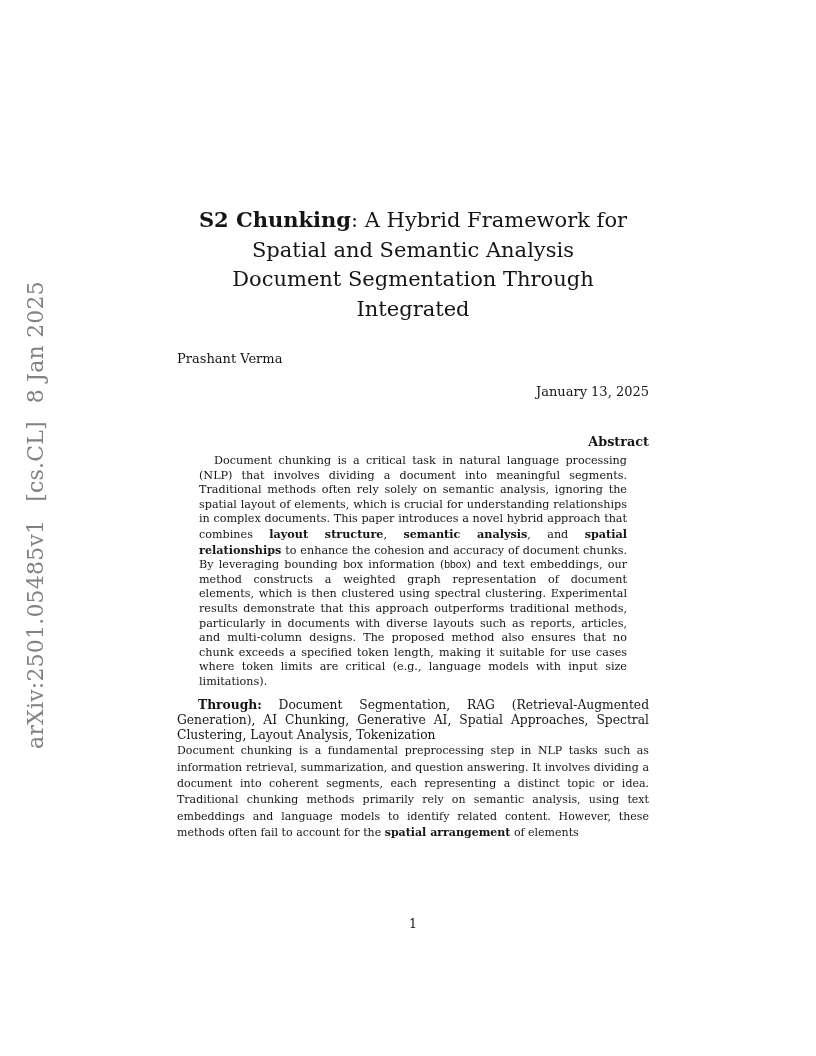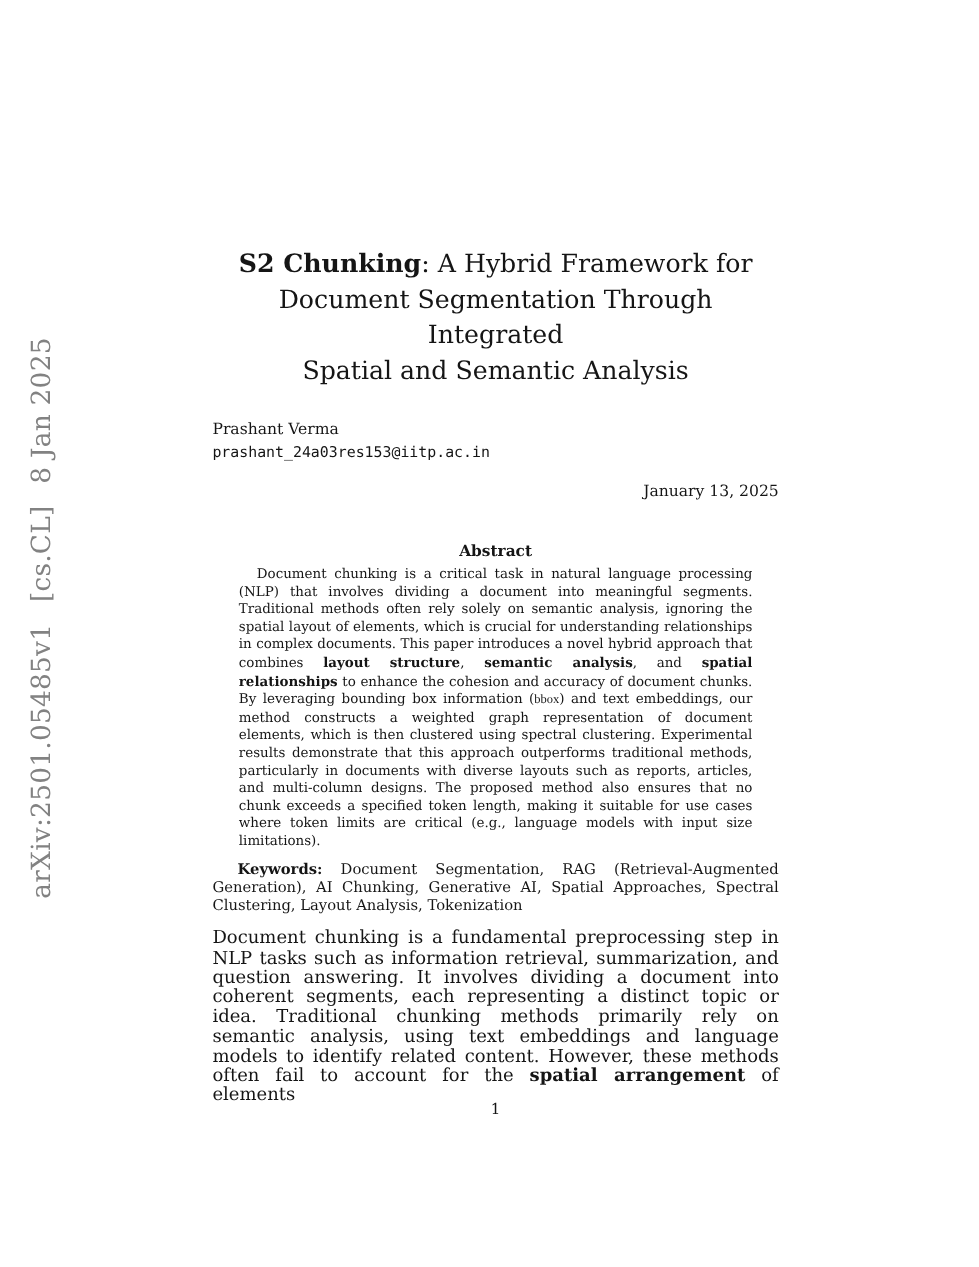--- a/index.html
+++ b/index.html
@@ -35,37 +35,37 @@
     height: 860px;
   }
   .title {
     margin-top: 205px;
     text-align: center;
     font-size: 21px;
     line-height: 29.5px;
     font-weight: normal;
   }
   .b { font-weight: bold; }
-  .tt { font-family: Liberation Serif, serif; font-size: 0.93em; }
+  .tt { font-family: Liberation Sans, sans-serif; font-size: 0.93em; }
   .author-block {
     margin-top: 26px;
     text-align: left;
     font-size: 13px;
     line-height: 18px;
   }
   .author-block .email { font-family: "DejaVu Sans Mono", monospace; font-size: 12.4px; }
   .pub-date {
     margin-top: 15px;
     text-align: right;
     font-size: 13px;
     line-height: 18px;
   }
   .abstract-head {
     margin-top: 32px;
-    text-align: center;
+    text-align: right;
     font-size: 12.8px;
     font-weight: bold;
     line-height: 17px;
   }
   .abstract-body {
     margin: 4px auto 0 auto;
     width: 428px;
     font-size: 11.2px;
     line-height: 14.6px;
     text-align: justify;
@@ -79,22 +79,21 @@
     text-indent: 21px;
   }
   .section-head {
     margin-top: 24px;
     font-size: 17px;
     font-weight: bold;
     line-height: 22px;
   }
   .section-head .secnum { display: inline-block; margin-right: 18px; }
   .body-par {
-    margin-top: 11px;
-    font-size: 15px;
+    font-size: 11px;
     line-height: 16.4px;
     text-align: justify;
   }
   .pageno {
     position: absolute;
     top: 916px;
     left: 0;
     width: 100%;
     text-align: center;
     font-size: 12.5px;
@@ -108,36 +107,35 @@
   <div class="arxiv-strip">
       <span>arXiv:2501.05485v1</span>
       <span>[cs.CL]</span>
       <span>8 Jan 2025</span>
     </div>
 
   <div class="main">
 
     <h1 class="title">
         <div><span class="b">S2 Chunking</span><span>: A Hybrid Framework for</span></div>
+        <div>Spatial and Semantic Analysis</div>
         <div>Document Segmentation Through Integrated</div>
-        <div>Spatial and Semantic Analysis</div>
       </h1>
 
     <div class="author-block">
       <div>Prashant Verma</div>
-      <div class="email">prashant_24a03res153@iitp.ac.in</div>
     </div>
 
     <div class="pub-date">January 13, 2025</div>
 
     <div class="abstract-head">Abstract</div>
 
     <p class="abstract-body"><span>Document chunking is a critical task in natural language processing (NLP) that involves dividing a document into meaningful segments. Traditional methods often rely solely on semantic analysis, ignoring the spatial layout of elements, which is crucial for understanding relationships in complex documents. This paper introduces a novel hybrid approach that combines </span><span class="b">layout structure</span><span>, </span><span class="b">semantic analysis</span><span>, and </span><span class="b">spatial relationships</span><span> to enhance the cohesion and accuracy of document chunks. By leveraging bounding box information (</span><span class="tt">bbox</span><span>) and text embeddings, our method constructs a weighted graph representation of document elements, which is then clustered using spectral clustering. Experimental results demonstrate that this approach outperforms traditional methods, particularly in documents with diverse layouts such as reports, articles, and multi-column designs. The proposed method also ensures that no chunk exceeds a specified token length, making it suitable for use cases where token limits are critical (e.g., language models with input size limitations).</span></p>
 
-    <p class="keywords"><span class="b">Keywords:</span><span> Document Segmentation, RAG (Retrieval-Augmented Generation), AI Chunking, Generative AI, Spatial Approaches, Spectral Clustering, Layout Analysis, Tokenization</span></p>
+    <p class="keywords"><span class="b">Through:</span><span> Document Segmentation, RAG (Retrieval-Augmented Generation), AI Chunking, Generative AI, Spatial Approaches, Spectral Clustering, Layout Analysis, Tokenization</span></p>
 
 
     <p class="body-par"><span>Document chunking is a fundamental preprocessing step in NLP tasks such as information retrieval, summarization, and question answering. It involves dividing a document into coherent segments, each representing a distinct topic or idea. Traditional chunking methods primarily rely on semantic analysis, using text embeddings and language models to identify related content. However, these methods often fail to account for the </span><span class="b">spatial arrangement</span><span> of elements</span></p>
 
     <div class="pageno">1</div>
 
   </div>
 </div>
 
 </body></html>

